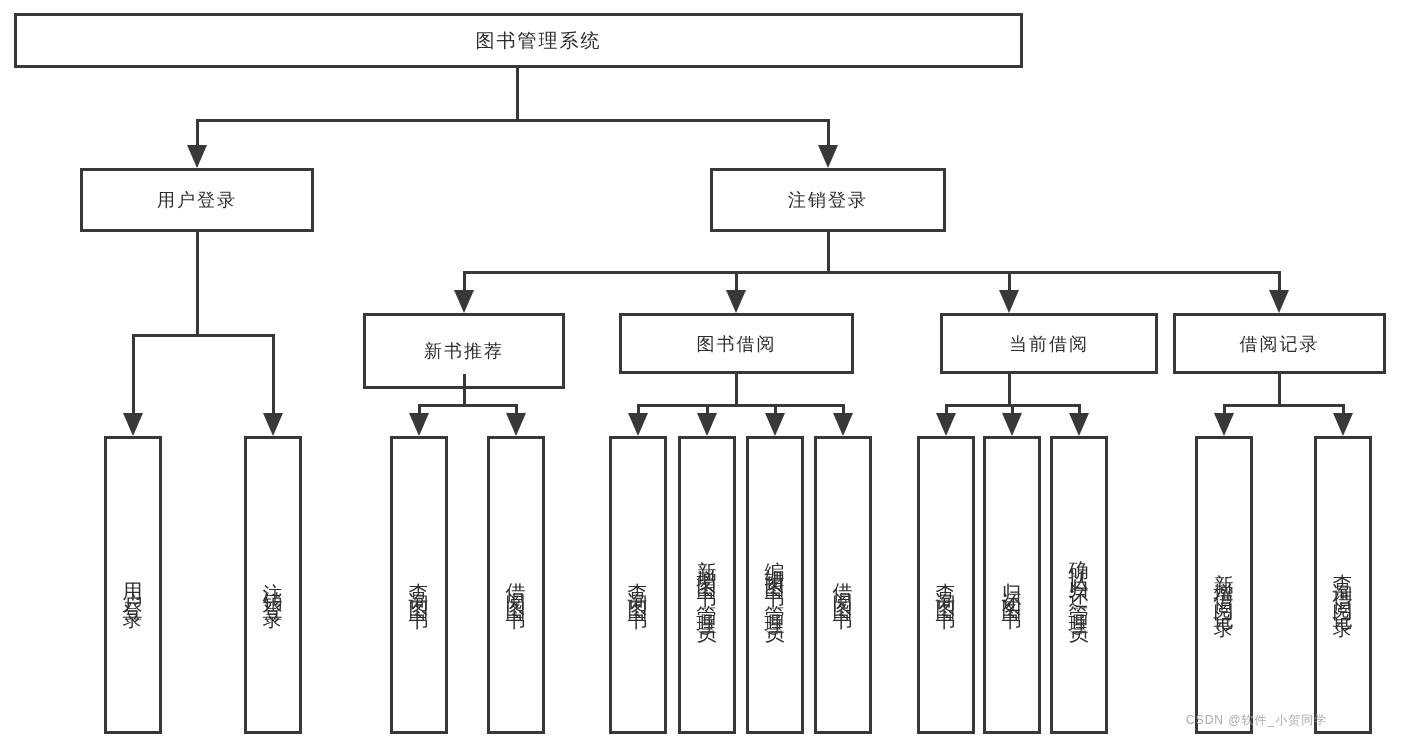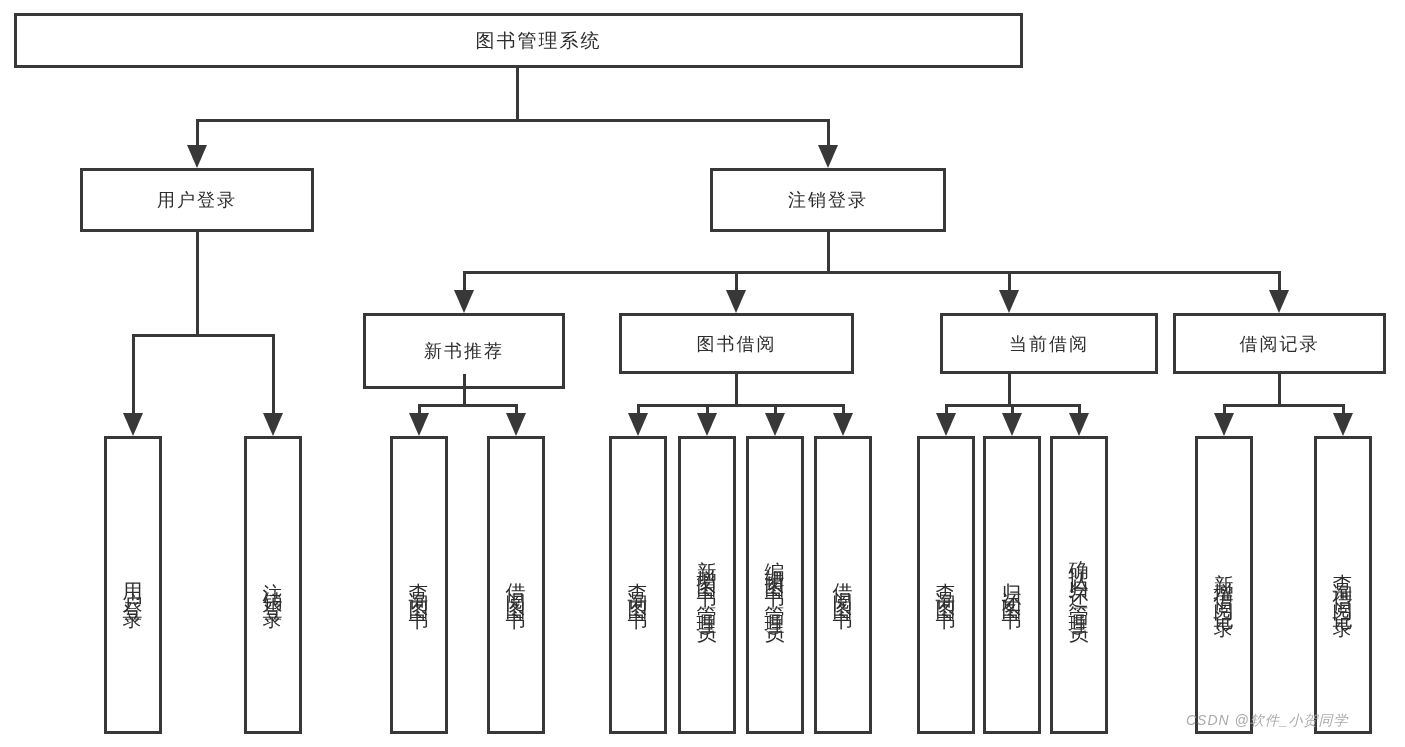--- a/index.html
+++ b/index.html
@@ -23,21 +23,21 @@
   }
   .vline { position:absolute; width:3px; background:#383838; }
   .hline { position:absolute; height:3px; background:#383838; }
   .arrow {
     position:absolute; width:0; height:0;
     border-left:10px solid transparent; border-right:10px solid transparent;
     border-top:23px solid #383838;
   }
   .watermark {
     position:absolute; left:1186px; top:712px;
-    font-size:14px; color:#aaaaaa; letter-spacing:1px; white-space:nowrap;font-style:italic;
+    font-size:12px; color:#aaaaaa; letter-spacing:1px; white-space:nowrap;
   }
 </style>
 </head>
 <body>
 
 <div class="stage">
 
   <div class="box" style="left:14px; top:13px; width:1009px; height:55px;">
     <span class="root-label">图书管理系统</span>
   </div>

